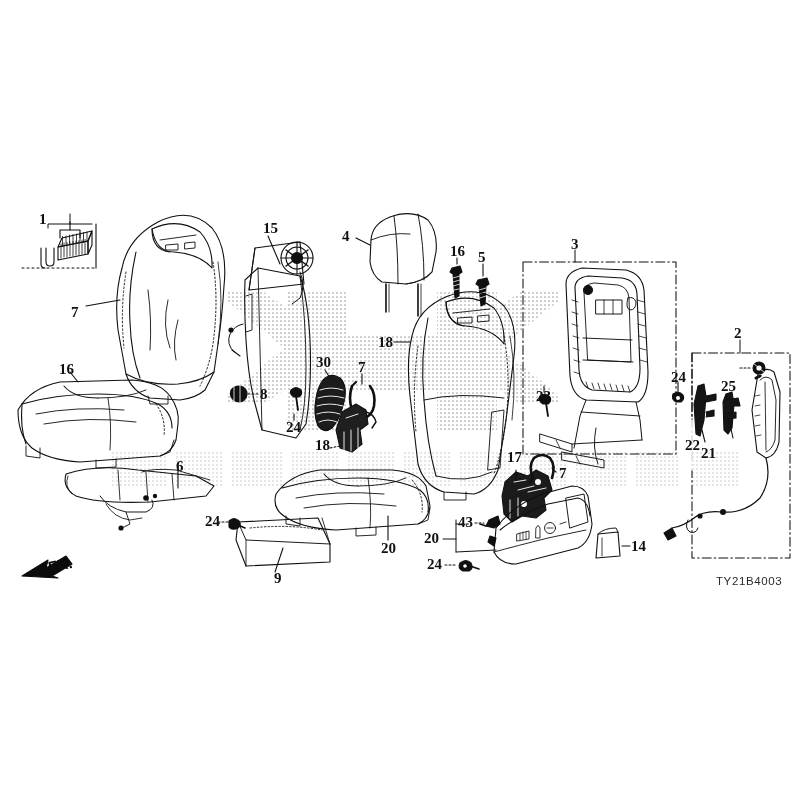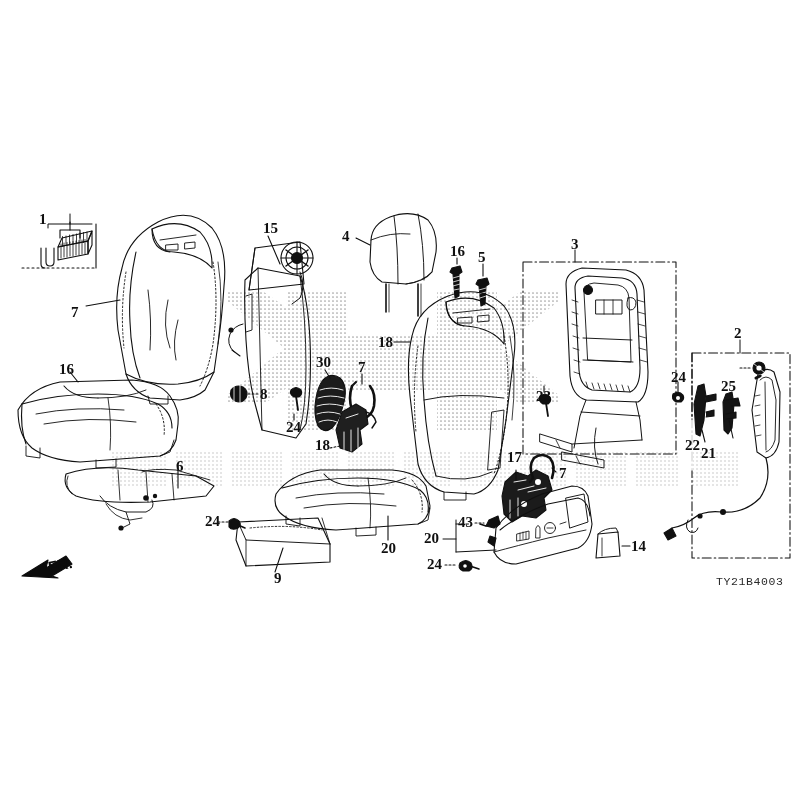--- a/index.html
+++ b/index.html
@@ -19,21 +19,21 @@
     font-weight:700;
     color:#101010;
     font-size:15px;
     line-height:15px;
     letter-spacing:0px;
     white-space:nowrap;
     user-select:none;
   }
   .diagcode{
     position:absolute;
-    font-family:Liberation Mono, monospace;
+    font-family:Liberation Sans, sans-serif;
     font-size:11.5px;
     letter-spacing:0.6px;
     color:#2a2a2a;
     white-space:nowrap;
   }
   .fr-label{
     position:absolute;
     font-family:"Liberation Sans", sans-serif;
     font-weight:700;
     font-size:15px;

